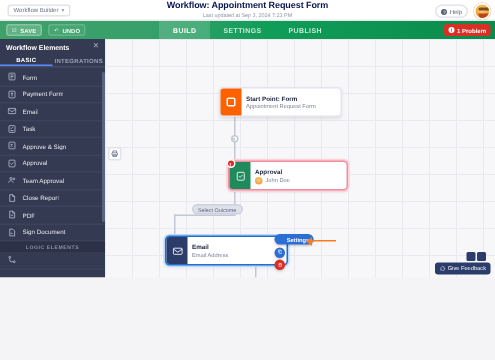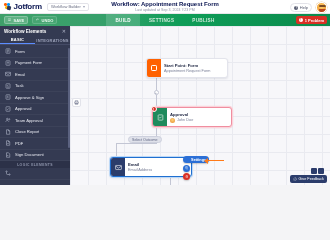--- a/index.html
+++ b/index.html
@@ -194,29 +194,20 @@
   .feedback svg { width:4px;height:4px; }
   .zoom-ctrl { position:absolute; right:6px; bottom:11px; display:flex; gap:1px; }
   .zoom-ctrl .z { width:6px;height:6px;background:#2b3c6b;border-radius:1px; }
 </style>
 </head>
 <body>
 
 <div id="app">
 
   <div class="topbar">
-    <div class="logo-wrap">
-      <span class="logo-mark">
-          <i></i>
-          <i></i>
-          <i></i>
-          <i></i>
-        </span>
-      <span class="logo-text">Jotform</span>
-    </div>
     <div class="builder-chip">
       <span class="t">Workflow Builder</span>
       <span class="chev"></span>
     </div>
 
     <div class="title-block">
       <div class="wf-title">Workflow: Appointment Request Form</div>
       <div class="wf-sub">Last updated at Sep 3, 2024 7:23 PM</div>
     </div>
 

